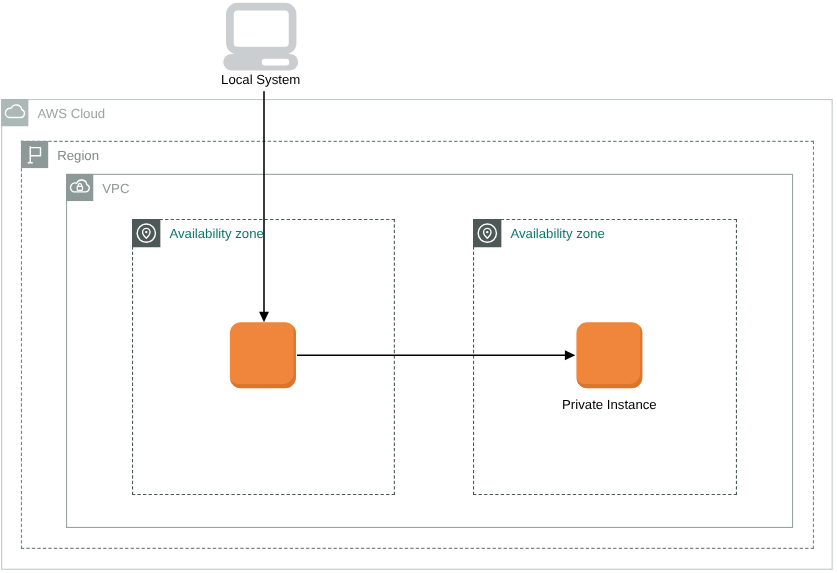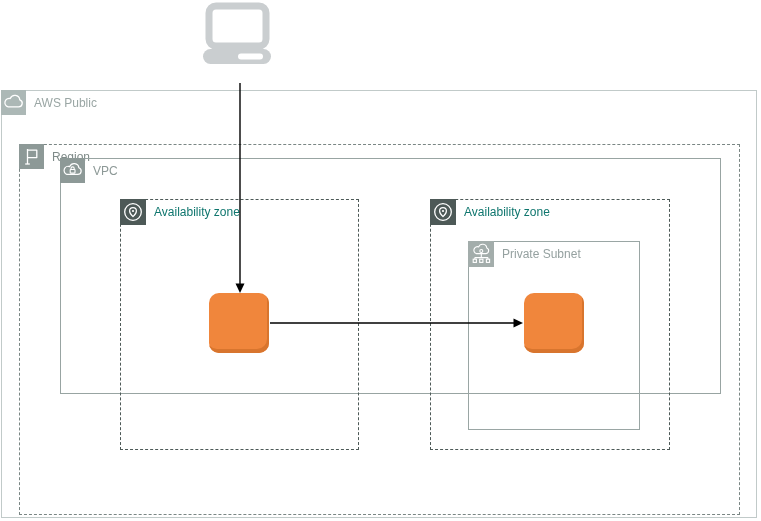--- a/index.html
+++ b/index.html
@@ -38,37 +38,37 @@
 <body>
 
 <div id="canvas">
 
   <div class="group" id="aws-cloud" style="left:1px; top:90px; width:756px; height:428px;">
     <div class="hdr">
       <svg class="gicon" viewBox="0 0 25 25">
         <rect x="0" y="0" width="25" height="25" fill="#acb8b6"></rect>
         <path d="M7.2 16.8 h10.4 a3.6 3.6 0 0 0 1.2 -7 a5 5 0 0 0 -9.6 -1.3 a4.1 4.1 0 0 0 -2 8.3 z" fill="none" stroke="#ffffff" stroke-width="1.3" stroke-linejoin="round"></path>
       </svg>
-      <span class="glabel">AWS Public</span>
+      <span class="glabel">AWS Cloud</span>
     </div>
   </div>
 
-  <div class="group" id="region" style="left:19px; top:144px; width:721px; height:371px;">
+  <div class="group" id="region" style="left:19px; top:128px; width:721px; height:371px;">
     <div class="hdr">
       <svg class="gicon" viewBox="0 0 25 25">
         <rect x="0" y="0" width="25" height="25" fill="#8d9997"></rect>
         <path d="M8.5 20 V5" fill="none" stroke="#ffffff" stroke-width="1.3"></path>
         <path d="M6.2 20 h4.6" fill="none" stroke="#ffffff" stroke-width="1.3"></path>
         <path d="M8.5 6.2 h9.3 v7.4 H8.5" fill="none" stroke="#ffffff" stroke-width="1.3" stroke-linejoin="round"></path>
       </svg>
       <span class="glabel">Region</span>
     </div>
   </div>
 
-  <div class="group" id="vpc" style="left:60px; top:158px; width:661px; height:236px;">
+  <div class="group" id="vpc" style="left:60px; top:158px; width:661px; height:322px;">
     <div class="hdr">
       <svg class="gicon" viewBox="0 0 25 25">
         <rect x="0" y="0" width="25" height="25" fill="#8d9997"></rect>
         <path d="M6.8 16.4 h11 a3.4 3.4 0 0 0 1.1 -6.6 a4.8 4.8 0 0 0 -9.2 -1.2 a3.9 3.9 0 0 0 -2.9 7.8 z" fill="none" stroke="#ffffff" stroke-width="1.2" stroke-linejoin="round"></path>
         <path d="M11 11.5 v-1 a1.6 1.6 0 0 1 3.2 0 v1" fill="none" stroke="#ffffff" stroke-width="1.1"></path>
         <rect x="10.2" y="11.5" width="4.8" height="3.6" rx="0.5" fill="none" stroke="#ffffff" stroke-width="1.1"></rect>
       </svg>
       <span class="glabel">VPC</span>
     </div>
   </div>
@@ -91,44 +91,32 @@
       <svg class="gicon-lg" viewBox="0 0 26 26">
         <rect x="0" y="0" width="26" height="26" fill="#4d5957"></rect>
         <circle cx="13" cy="13" r="8.3" fill="none" stroke="#ffffff" stroke-width="1.3"></circle>
         <path d="M13 8.6 a3.4 3.4 0 0 1 3.4 3.4 c0 2.5 -3.4 5.6 -3.4 5.6 s-3.4 -3.1 -3.4 -5.6 a3.4 3.4 0 0 1 3.4 -3.4 z" fill="none" stroke="#ffffff" stroke-width="1.2" stroke-linejoin="round"></path>
         <circle cx="13" cy="12" r="1.1" fill="#ffffff"></circle>
       </svg>
       <span class="glabel">Availability zone</span>
     </div>
   </div>
 
-  <div class="group subnet" style="left:468px; top:241px; width:172px; height:189px;">
-    <div class="hdr">
-      <svg class="gicon-lg" viewBox="0 0 26 26">
-        <rect x="0" y="0" width="26" height="26" fill="#a3adab"></rect>
-        <path d="M8.2 12.6 h9.6 a2.9 2.9 0 0 0 1 -5.6 a4.2 4.2 0 0 0 -8.1 -1.1 a3.3 3.3 0 0 0 -2.5 6.7 z" fill="none" stroke="#ffffff" stroke-width="1.1" stroke-linejoin="round"></path>
-        <circle cx="13.3" cy="10" r="1.5" fill="none" stroke="#ffffff" stroke-width="1.1"></circle>
-        <path d="M13.3 11.5 V16.6 M6.8 16.6 H20 M6.8 16.6 v1.6 M20 16.6 v1.6" fill="none" stroke="#ffffff" stroke-width="1.1"></path>
-        <rect x="5.2" y="18.2" width="3.2" height="3.2" fill="none" stroke="#ffffff" stroke-width="1.1"></rect>
-        <rect x="11.7" y="18.2" width="3.2" height="3.2" fill="none" stroke="#ffffff" stroke-width="1.1"></rect>
-        <rect x="18.4" y="18.2" width="3.2" height="3.2" fill="none" stroke="#ffffff" stroke-width="1.1"></rect>
-      </svg>
-      <span class="glabel">Private Subnet</span>
-    </div>
-  </div>
 
   <svg id="local-system-icon" width="74" height="64" viewBox="0 0 74 64">
     <rect x="9" y="4" width="57" height="40" rx="7" fill="#ffffff" stroke="#caced0" stroke-width="7"></rect>
     <rect x="3" y="47" width="68" height="15" rx="7.5" fill="#caced0"></rect>
     <rect x="38" y="51.5" width="25" height="6" rx="3" fill="#ffffff"></rect>
   </svg>
+  <div class="node-label" style="left:167px; top:65px;">Local System</div>
 
   <div class="instance" style="left:209px; top:293px;"></div>
 
   <div class="instance" style="left:524px; top:293px;"></div>
+  <div class="node-label" style="left:484px; top:361px;">Private Instance</div>
 
   <svg id="arrow-layer" width="761" height="521" viewBox="0 0 761 521">
     <g>
       <line x1="240" y1="83" x2="240" y2="285" stroke="#000000" stroke-width="1.4"></line>
       <polygon points="240,293 235.5,283.5 244.5,283.5" fill="#000000"></polygon>
     </g>
     <g>
       <line x1="270" y1="323" x2="515" y2="323" stroke="#000000" stroke-width="1.4"></line>
       <polygon points="523,323 513.5,318.5 513.5,327.5" fill="#000000"></polygon>
     </g>

